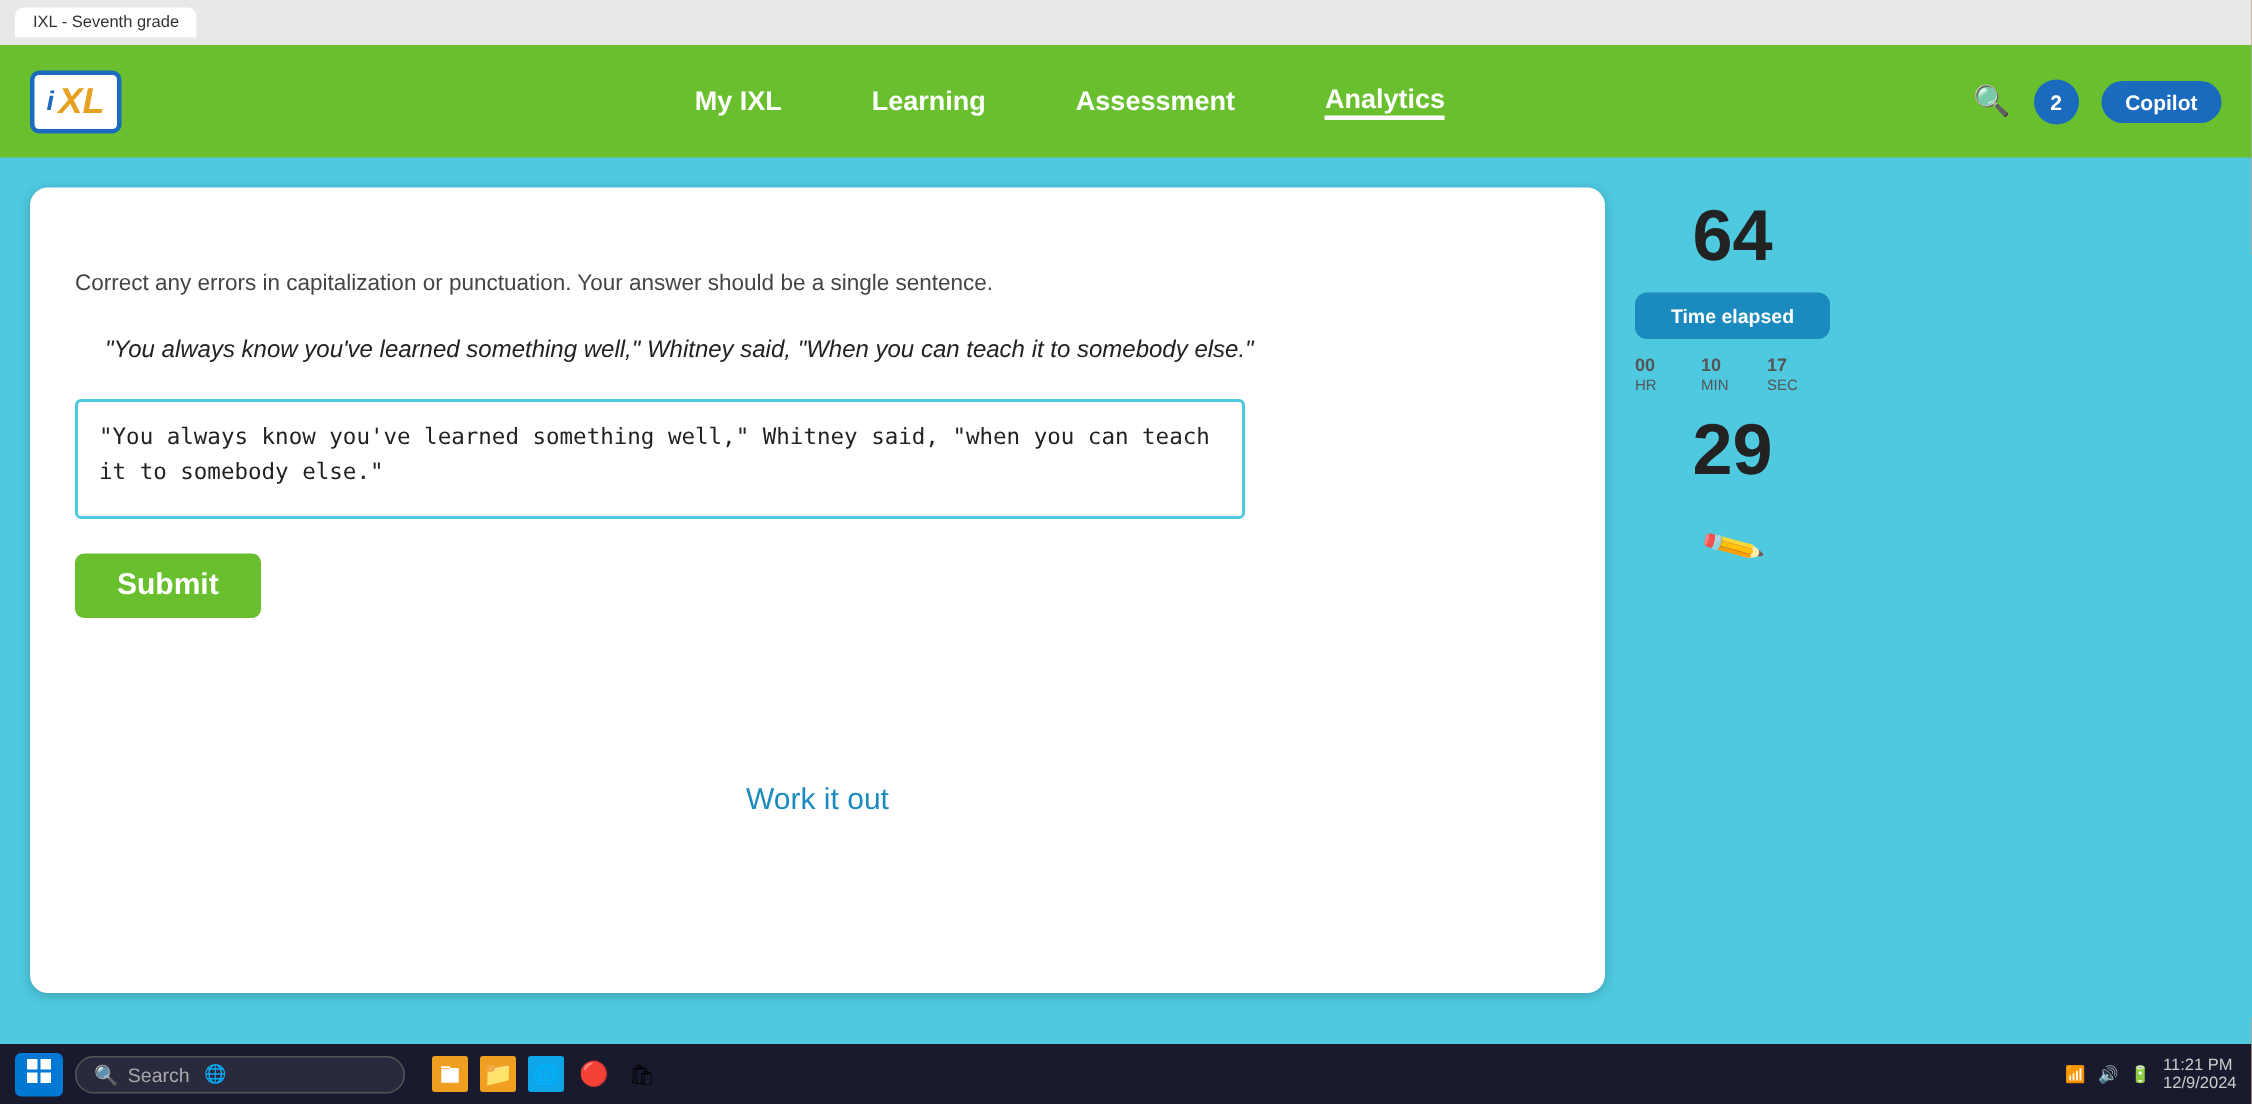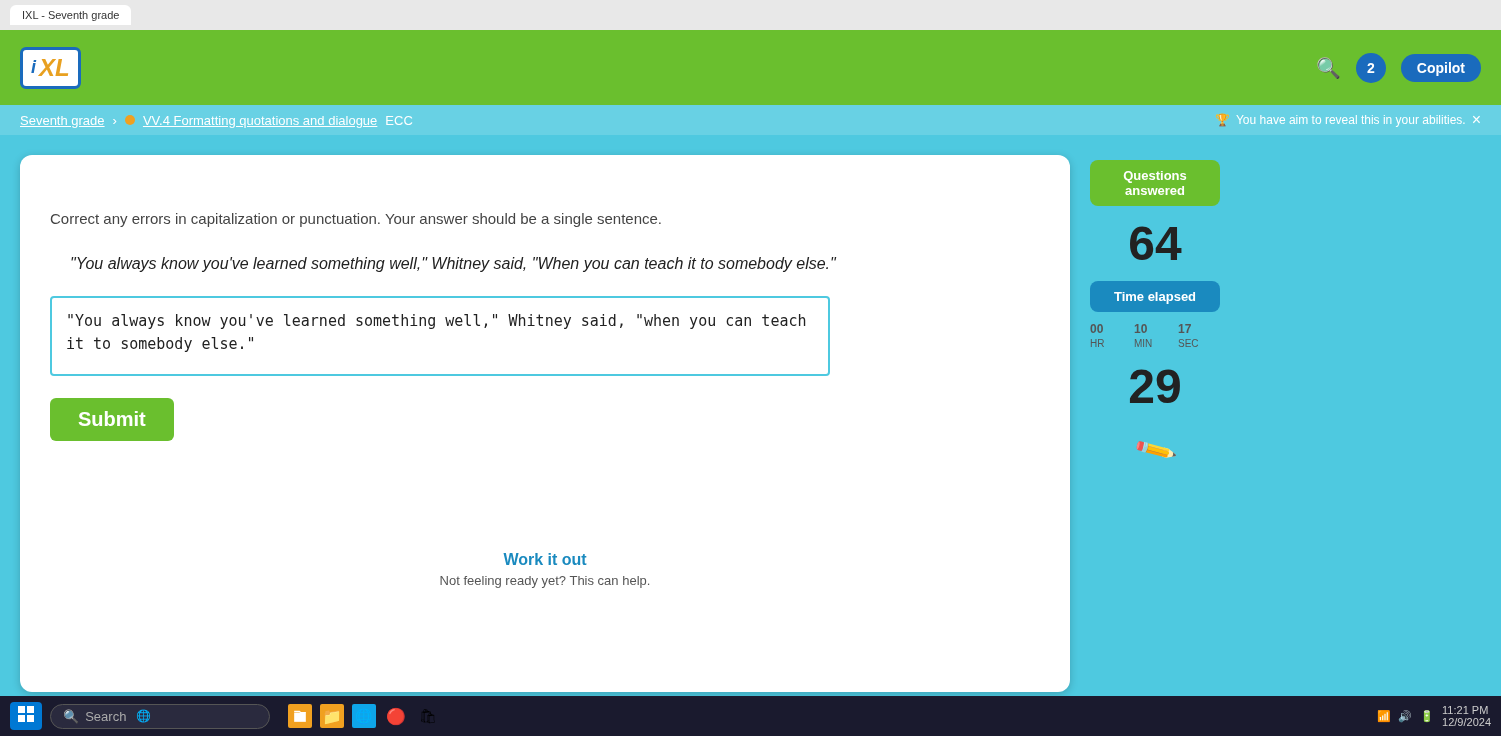--- a/index.html
+++ b/index.html
@@ -221,22 +221,22 @@
       margin-top: 18px;
     }
 
     
     .work-it-out {
       text-align: center;
       padding: 10px 0 0 0;
     }
     .work-it-out-title {
       color: #1a8abf;
-      font-size: 16px;
-      font-weight: bold;
+      font-size: 20px;
+      font-weight: normal;
       margin-bottom: 4px;
     }
     .work-it-out-sub {
       color: #555;
       font-size: 13px;
     }
 
     
     .right-sidebar {
       width: 130px;
@@ -382,59 +382,51 @@
   </div>
 </div>
 
 <div class="ixl-page">
 
   <div class="ixl-header">
     <div class="ixl-logo">
       <span class="ixl-logo-i">i</span>
       <span class="ixl-logo-xl">XL</span>
     </div>
+    <nav class="ixl-nav">
+      <a class="nav-item">My IXL</a>
+      <a class="nav-item">Learning</a>
+      <a class="nav-item">Assessment</a>
+      <a class="nav-item active">Analytics</a>
+    </nav>
     <div class="header-right">
       <span class="search-icon-btn">🔍</span>
       <div class="user-badge">2</div>
       <button class="copilot-btn">Copilot</button>
     </div>
   </div>
 
-  <div class="breadcrumb-bar">
-    <a class="breadcrumb-link">Seventh grade</a>
-    <span class="breadcrumb-sep">›</span>
-    <span class="breadcrumb-dot"></span>
-    <a class="breadcrumb-link">VV.4 Formatting quotations and dialogue</a>
-    <span class="breadcrumb-current">ECC</span>
-    <div class="trophy-notice">
-      <span>🏆</span>
-      <span>You have aim to reveal this in your abilities.</span>
-      <span class="close-btn">×</span>
-    </div>
-  </div>
 
   <div class="content-area">
 
     <div class="question-card">
       <p class="question-instruction">Correct any errors in capitalization or punctuation. Your answer should be a single sentence.</p>
       <p class="question-text">"You always know you've learned something well," Whitney said, "When you can teach it to somebody else."</p>
       <textarea class="answer-textarea" style="">"You always know you've learned something well," Whitney said, "when you can teach it to somebody else."</textarea>
       <div>
         <button class="submit-btn">Submit</button>
       </div>
 
       
       <div class="work-it-out" style="margin-top: 100px;">
         <div class="work-it-out-title">Work it out</div>
-        <div class="work-it-out-sub">Not feeling ready yet? This can help.</div>
       </div>
     </div>
 
     <div class="right-sidebar">
-      <div class="sidebar-label-btn">Questions answered</div>
       <div class="sidebar-score">64</div>
 
       <div class="sidebar-label-blue">Time elapsed</div>
 
       <div class="time-grid">
         <div class="time-grid-val">00</div>
         <div class="time-grid-val">10</div>
         <div class="time-grid-val">17</div>
         <div>HR</div>
         <div>MIN</div>

